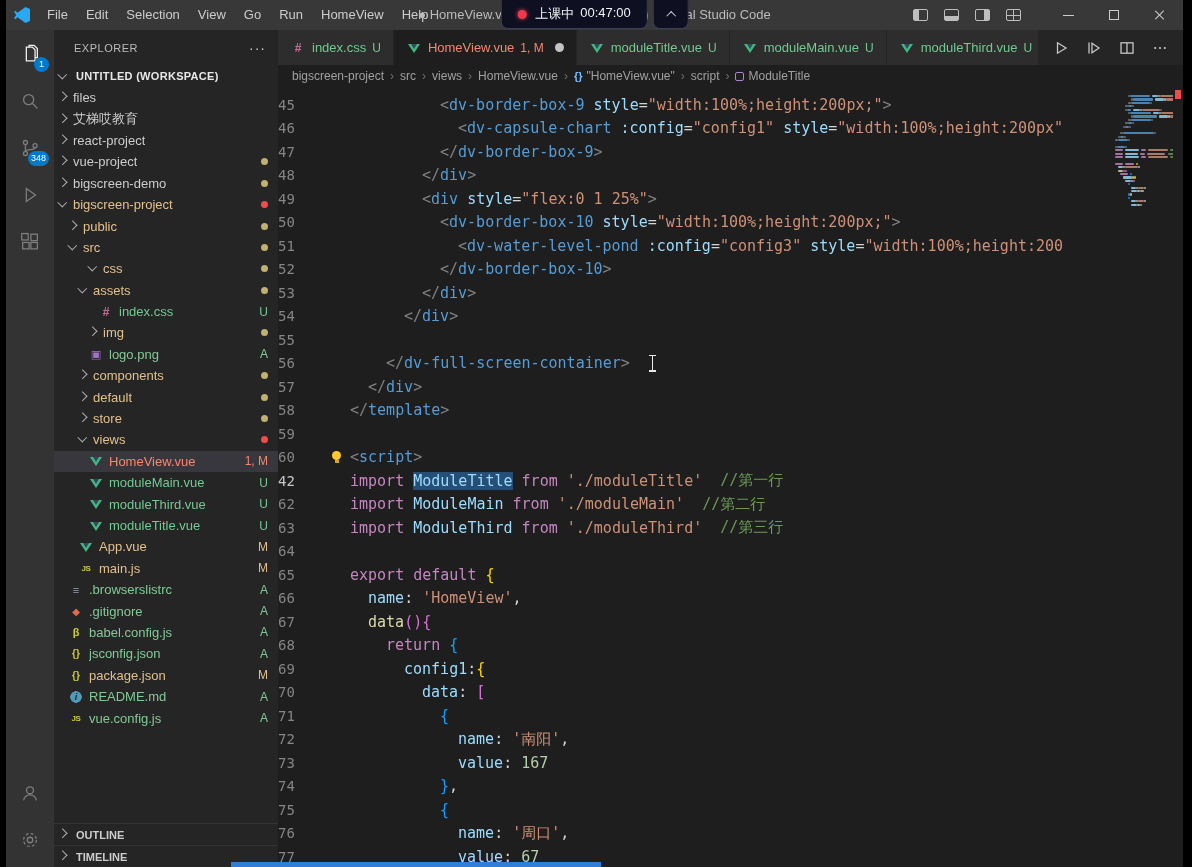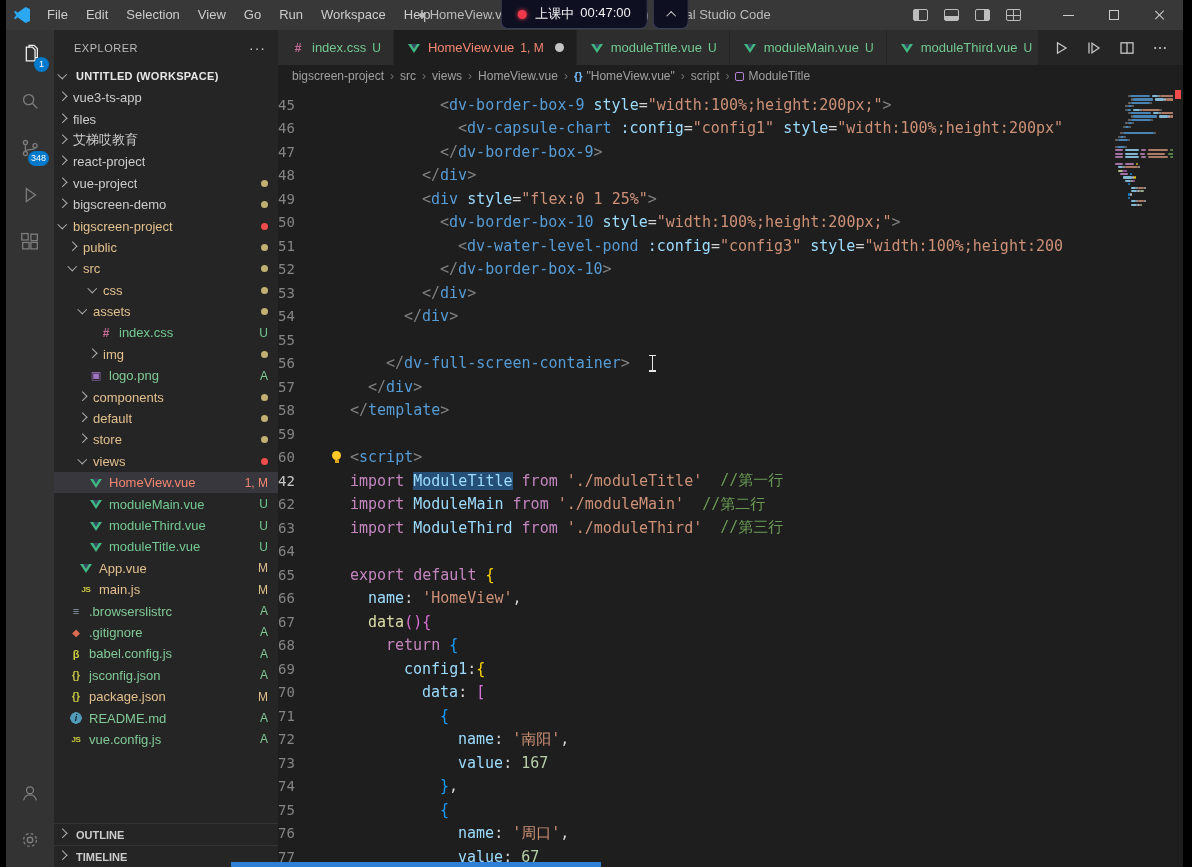--- a/index.html
+++ b/index.html
@@ -153,21 +153,21 @@
 
     <div class="titlebar">
       <span class="vscode-logo"></span>
       <div id="menus" class="menus">
           <span class="menu-item">File</span>
           <span class="menu-item">Edit</span>
           <span class="menu-item">Selection</span>
           <span class="menu-item">View</span>
           <span class="menu-item">Go</span>
           <span class="menu-item">Run</span>
-          <span class="menu-item">Workspace</span>
+          <span class="menu-item">HomeView</span>
           <span class="menu-item">Help</span>
         </div>
       <div class="win-title">● HomeView.vue - Untitled (Workspace) - Visual Studio Code</div>
       <div class="rec-overlay">
         <div class="rec-pill">
           <span class="rec-dot"></span>
           <span class="rec-text">
             <span>上课中</span>
             <span>00:47:00</span>
           </span>
@@ -253,26 +253,20 @@
       <div class="sidebar">
         <div class="sb-header">
           <span>EXPLORER</span>
           <span class="sb-actions">···</span>
         </div>
         <div class="ws-row">
           <span class="chev down"></span>
           <span>UNTITLED (WORKSPACE)</span>
         </div>
         <div id="tree" class="tree">
-            <div class="trow">
-              <span class="tpad" style="width: 4px;"></span>
-              <span class="chev right"></span>
-              <span class="tlabel">vue3-ts-app</span>
-              <span class="tmeta"></span>
-            </div>
             <div class="trow">
               <span class="tpad" style="width: 4px;"></span>
               <span class="chev right"></span>
               <span class="tlabel">files</span>
               <span class="tmeta"></span>
             </div>
             <div class="trow">
               <span class="tpad" style="width: 4px;"></span>
               <span class="chev right"></span>
               <span class="tlabel">艾梯哎教育</span>

